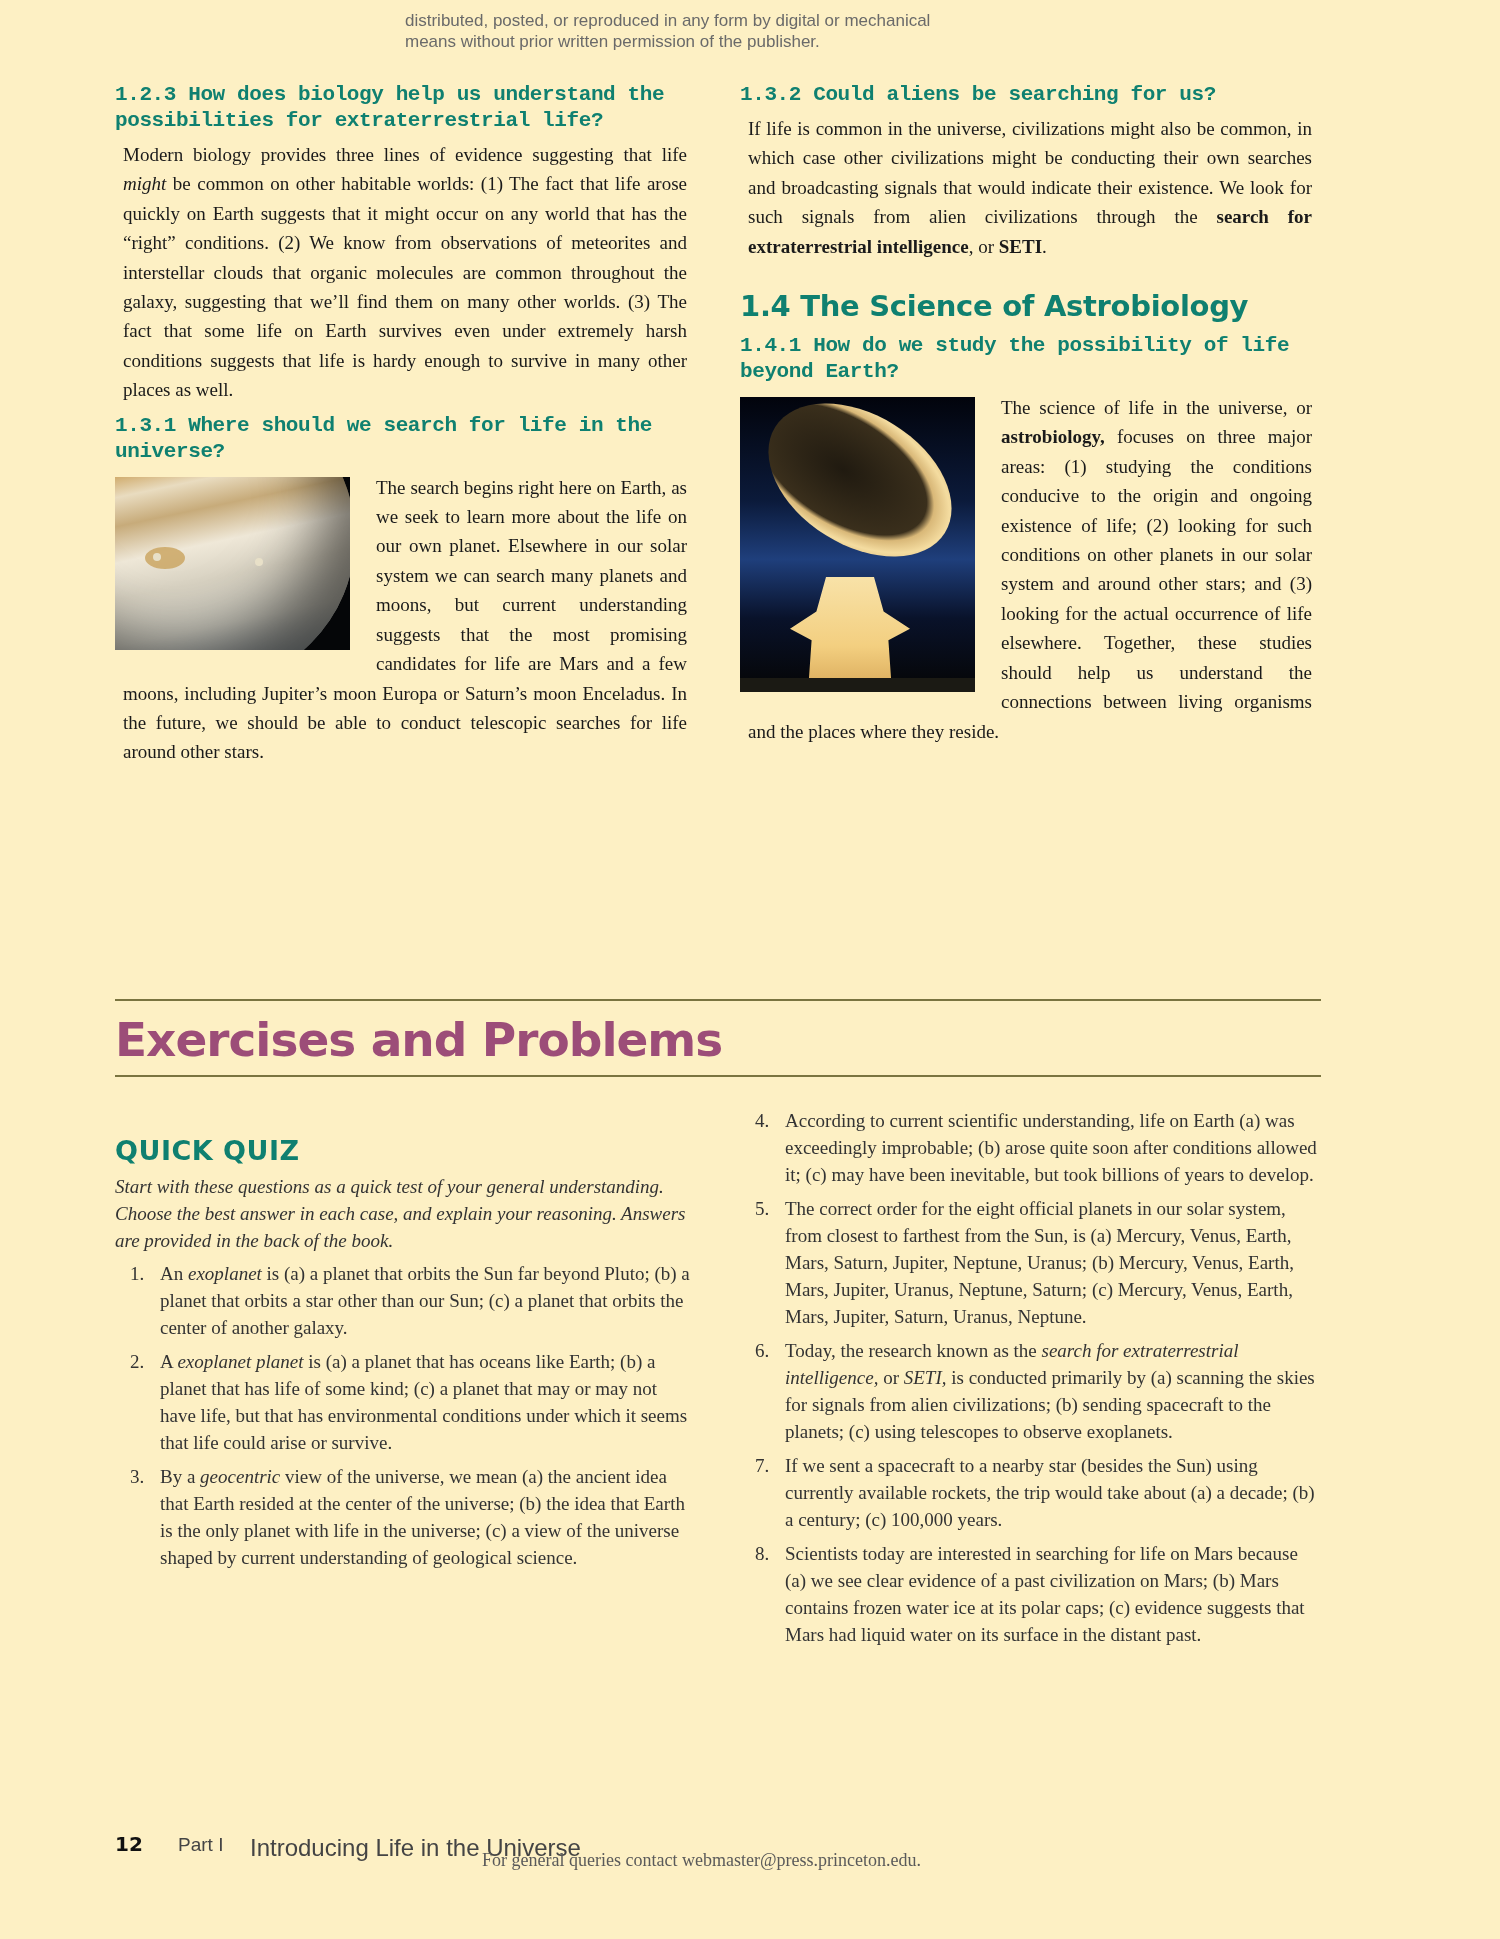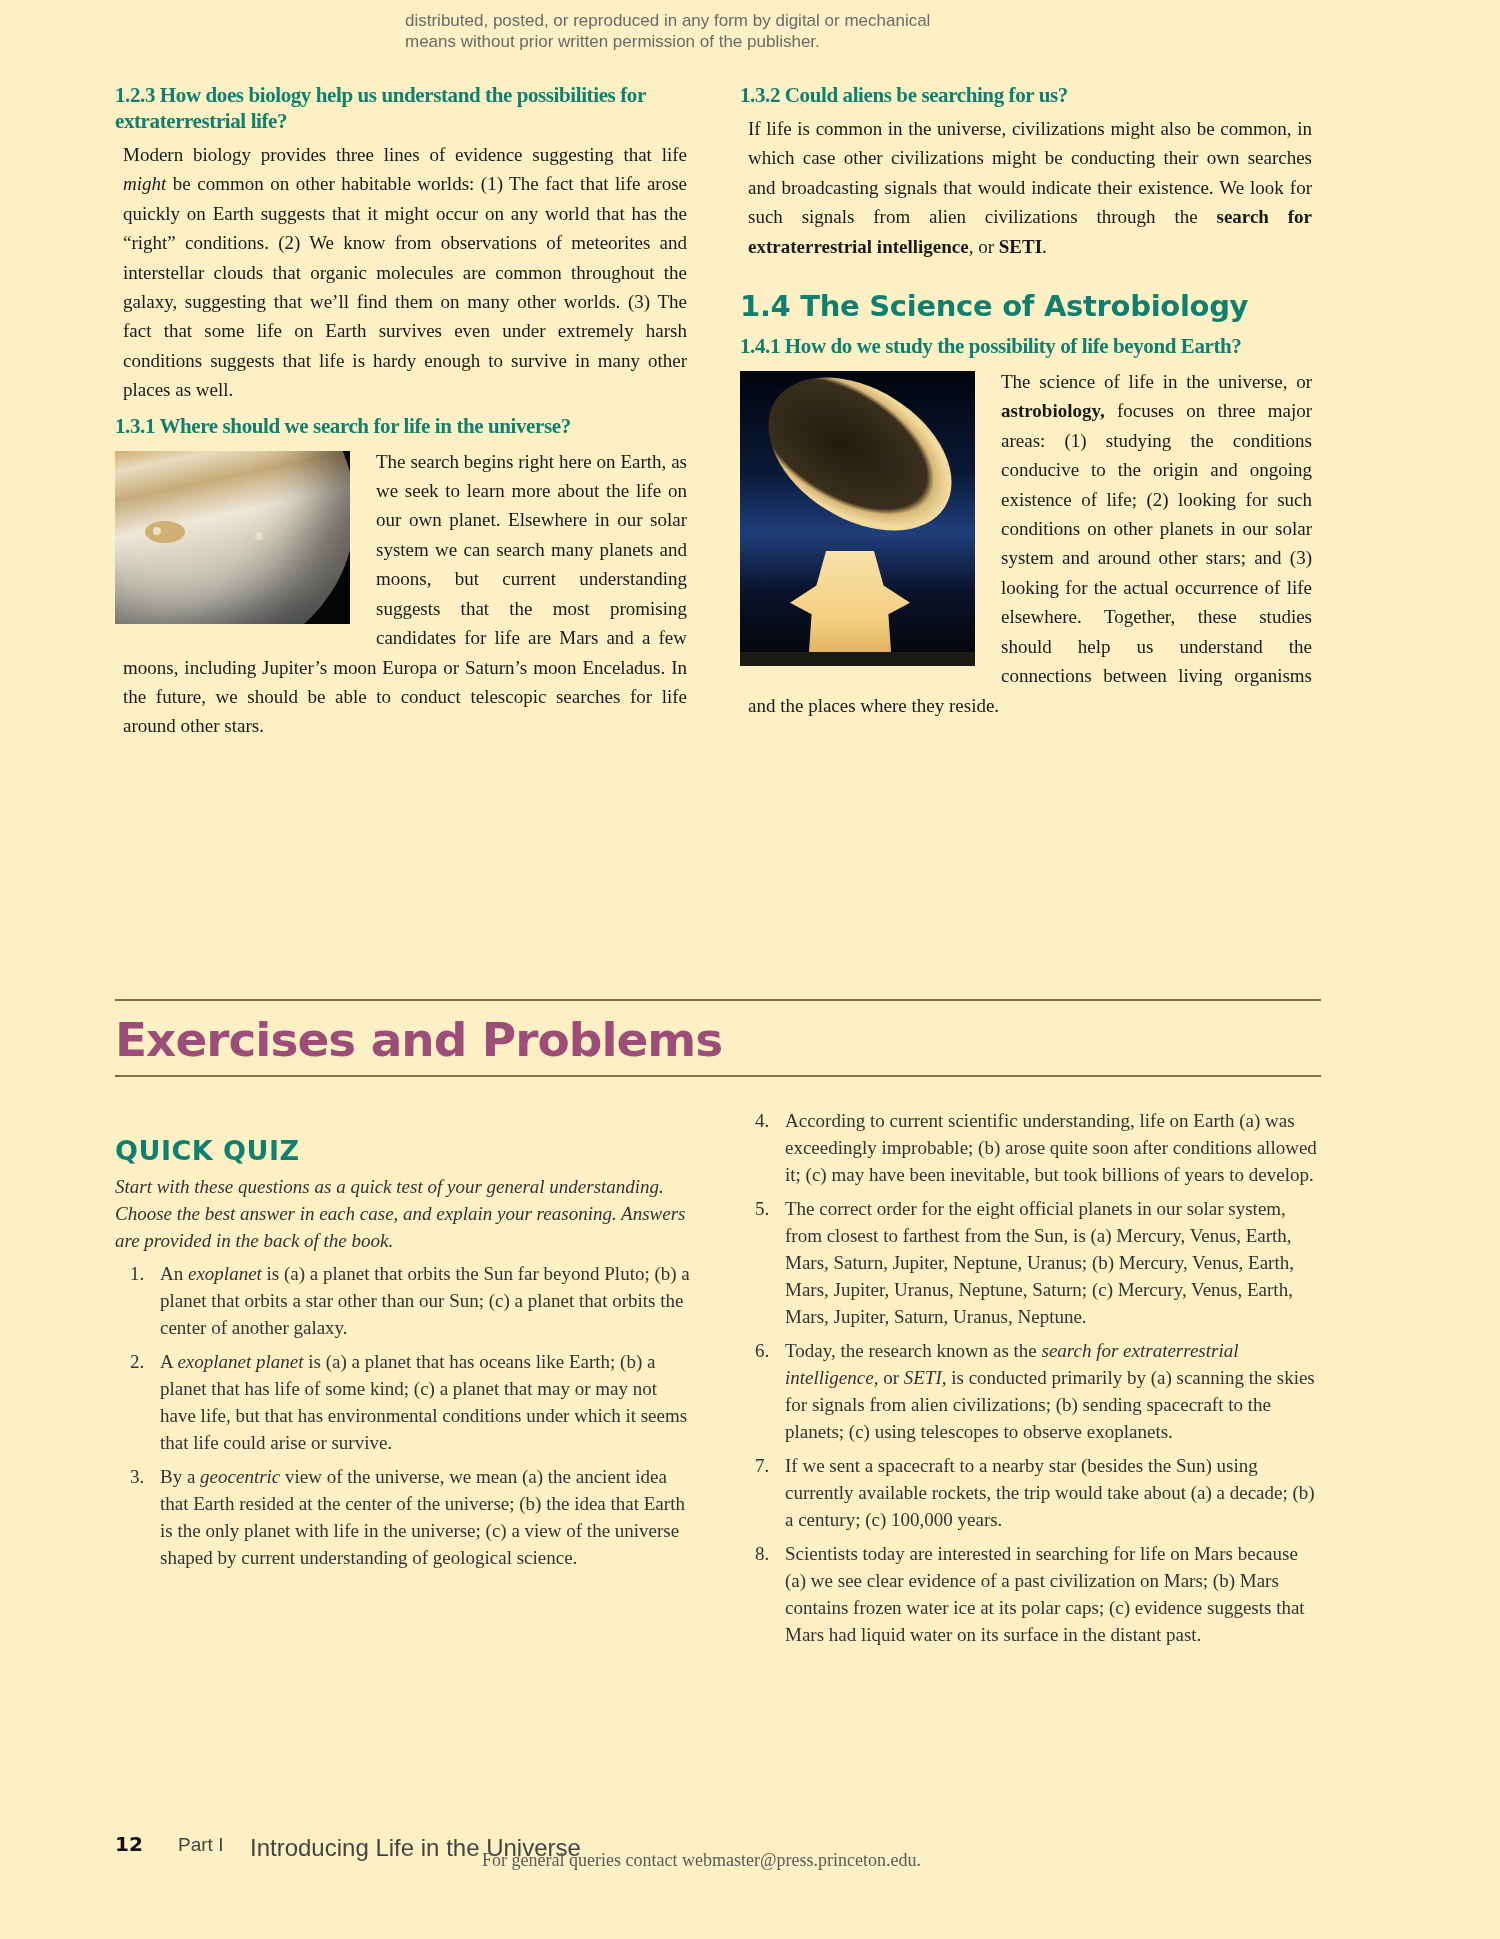--- a/index.html
+++ b/index.html
@@ -12,21 +12,21 @@
   .abs { position: absolute; }
   .copyright {
     left: 405px; top: 10px; width: 640px;
     font-family: "Liberation Sans", sans-serif; font-size: 17px; line-height: 21px;
     color: #6a6a6a;
   }
   .col { position: absolute; }
   .col-left { left: 115px; width: 580px; }
   .col-right { left: 740px; width: 580px; }
   .h3 {
-    font-family: Liberation Serif, serif;
+    font-family: Liberation Mono, monospace;
     font-weight: bold; color: #0f8070; font-size: 21px; line-height: 26px;
     letter-spacing: -0.4px; margin: 0;
   }
   .h2 {
     font-family: "DejaVu Sans", "Liberation Sans", sans-serif;
     color: #0f8070; font-size: 29px; line-height: 34px; margin: 0;
     letter-spacing: -0.3px;
   }
   .body-text {
     font-size: 19px; line-height: 29.4px; text-align: justify; margin: 8px;

